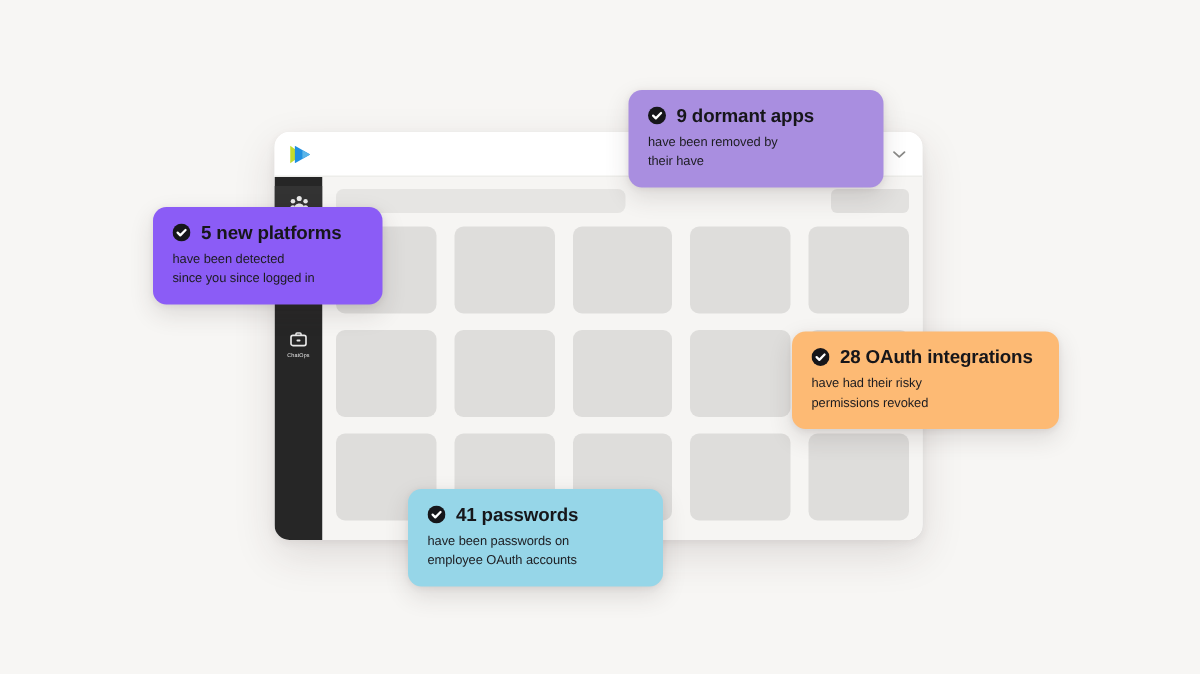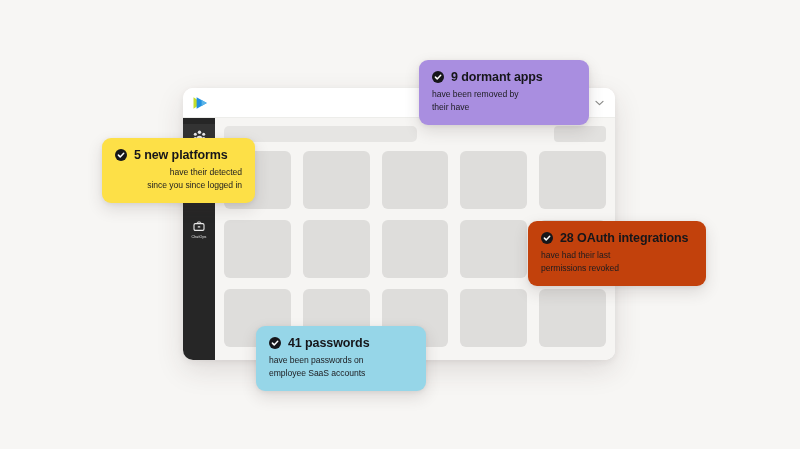--- a/index.html
+++ b/index.html
@@ -184,29 +184,28 @@
   }
   .callout-body div { white-space: nowrap; }
 
   
   #callout-dormant-apps {
     left: 419px; top: 60px; width: 170px;
     background: #a98ee0;
   }
   #callout-new-platforms {
     left: 102px; top: 138px; width: 153px;
-    background: #fde047;
-    text-align: right;
+    background: #8b5cf6;
   }
   #callout-oauth {
     left: 528px; top: 221px; width: 178px;
-    background: #c2410c;
+    background: #fdba74;
   }
   #callout-passwords {
-    left: 256px; top: 326px; width: 170px;
+    left: 272px; top: 326px; width: 170px;
     background: #96d6e8;
   }
 </style>
 </head>
 <body>
 
 <div id="stage">
 
   <div class="app-window">
 
@@ -301,46 +300,46 @@
 
   <div class="callout" id="callout-new-platforms">
     <div class="callout-title-row">
       <svg class="check-icon" viewBox="0 0 12 12">
         <circle cx="6" cy="6" r="6" fill="#16161a"></circle>
         <path d="M3.4 6.1 L5.2 7.9 L8.7 4.3" fill="none" stroke="#ffffff" stroke-width="1.5" stroke-linecap="round" stroke-linejoin="round"></path>
       </svg>
       <span class="callout-title">5 new platforms</span>
     </div>
     <div class="callout-body">
-      <div>have their detected</div>
+      <div>have been detected</div>
       <div>since you since logged in</div>
     </div>
   </div>
 
   <div class="callout" id="callout-oauth">
     <div class="callout-title-row">
       <svg class="check-icon" viewBox="0 0 12 12">
         <circle cx="6" cy="6" r="6" fill="#16161a"></circle>
         <path d="M3.4 6.1 L5.2 7.9 L8.7 4.3" fill="none" stroke="#ffffff" stroke-width="1.5" stroke-linecap="round" stroke-linejoin="round"></path>
       </svg>
       <span class="callout-title">28 OAuth integrations</span>
     </div>
     <div class="callout-body">
-      <div>have had their last</div>
+      <div>have had their risky</div>
       <div>permissions revoked</div>
     </div>
   </div>
 
   <div class="callout" id="callout-passwords">
     <div class="callout-title-row">
       <svg class="check-icon" viewBox="0 0 12 12">
         <circle cx="6" cy="6" r="6" fill="#16161a"></circle>
         <path d="M3.4 6.1 L5.2 7.9 L8.7 4.3" fill="none" stroke="#ffffff" stroke-width="1.5" stroke-linecap="round" stroke-linejoin="round"></path>
       </svg>
       <span class="callout-title">41 passwords</span>
     </div>
     <div class="callout-body">
       <div>have been passwords on</div>
-      <div>employee SaaS accounts</div>
+      <div>employee OAuth accounts</div>
     </div>
   </div>
 
 </div>
 
 </body></html>

